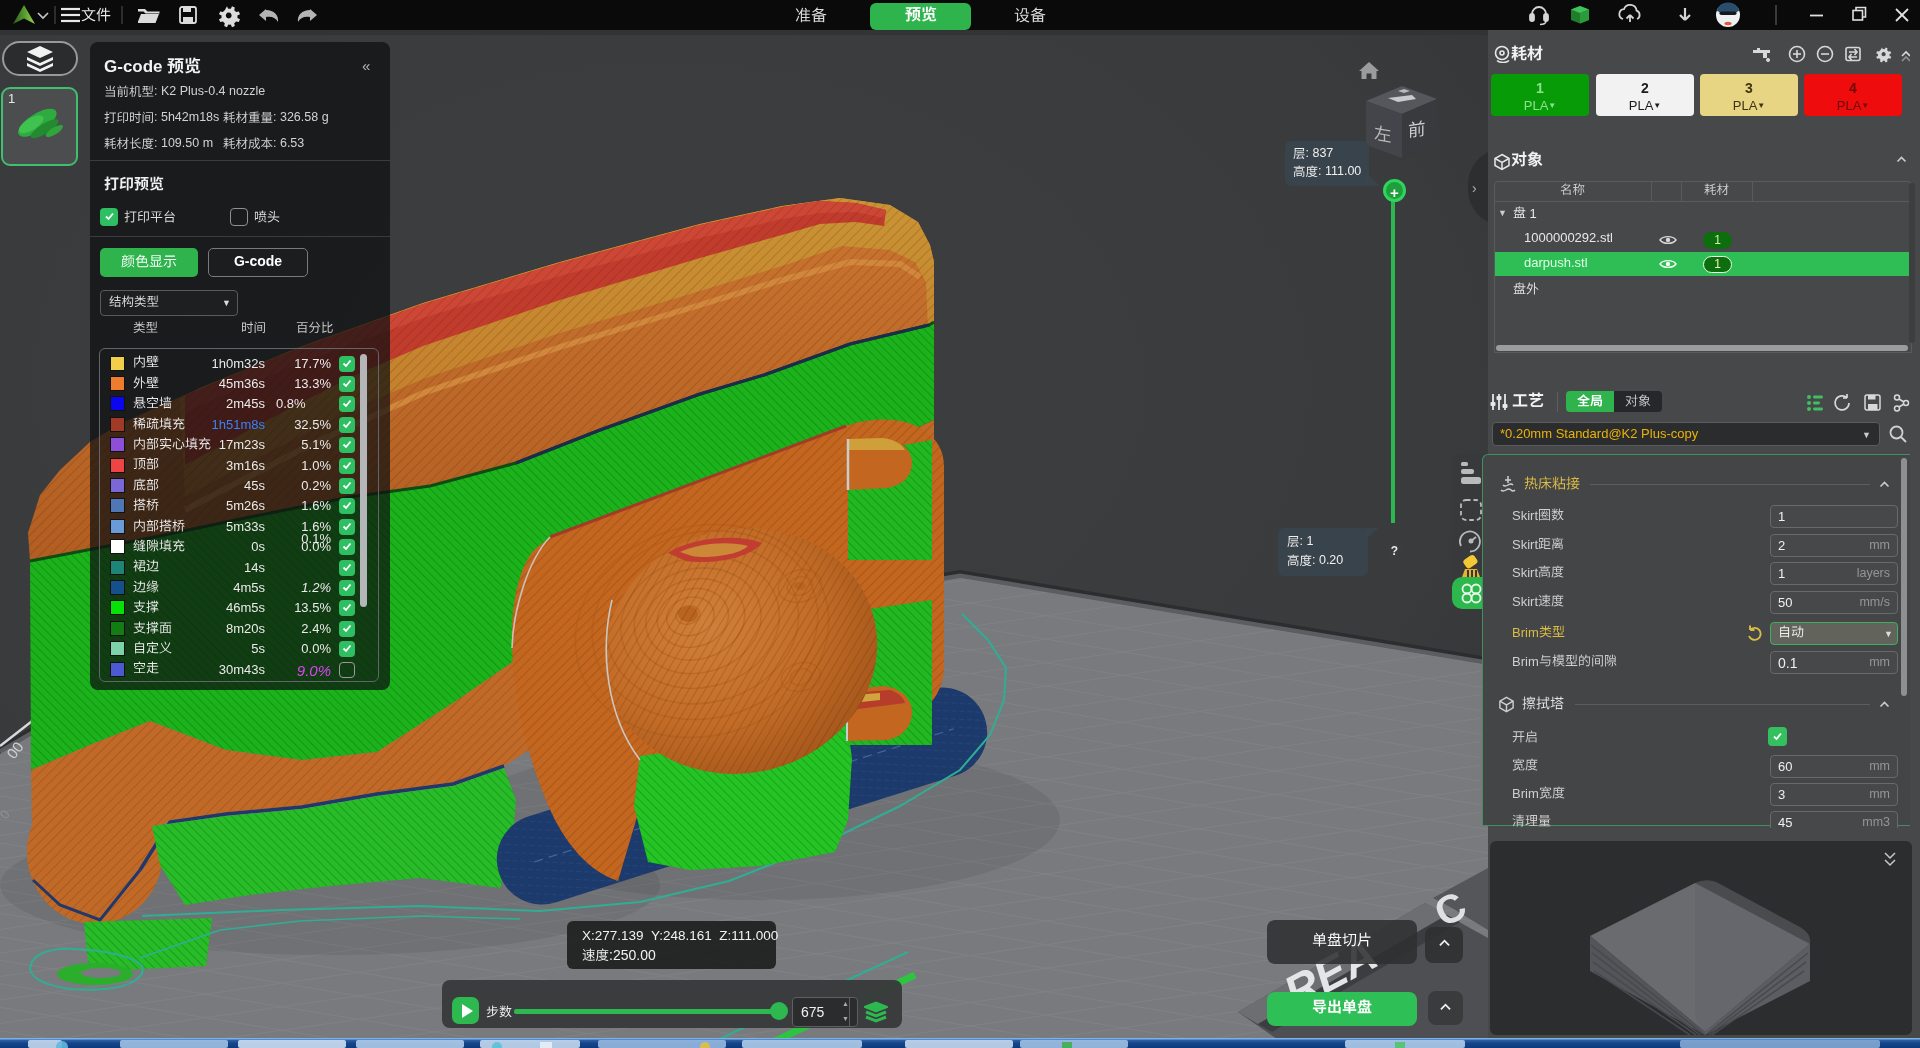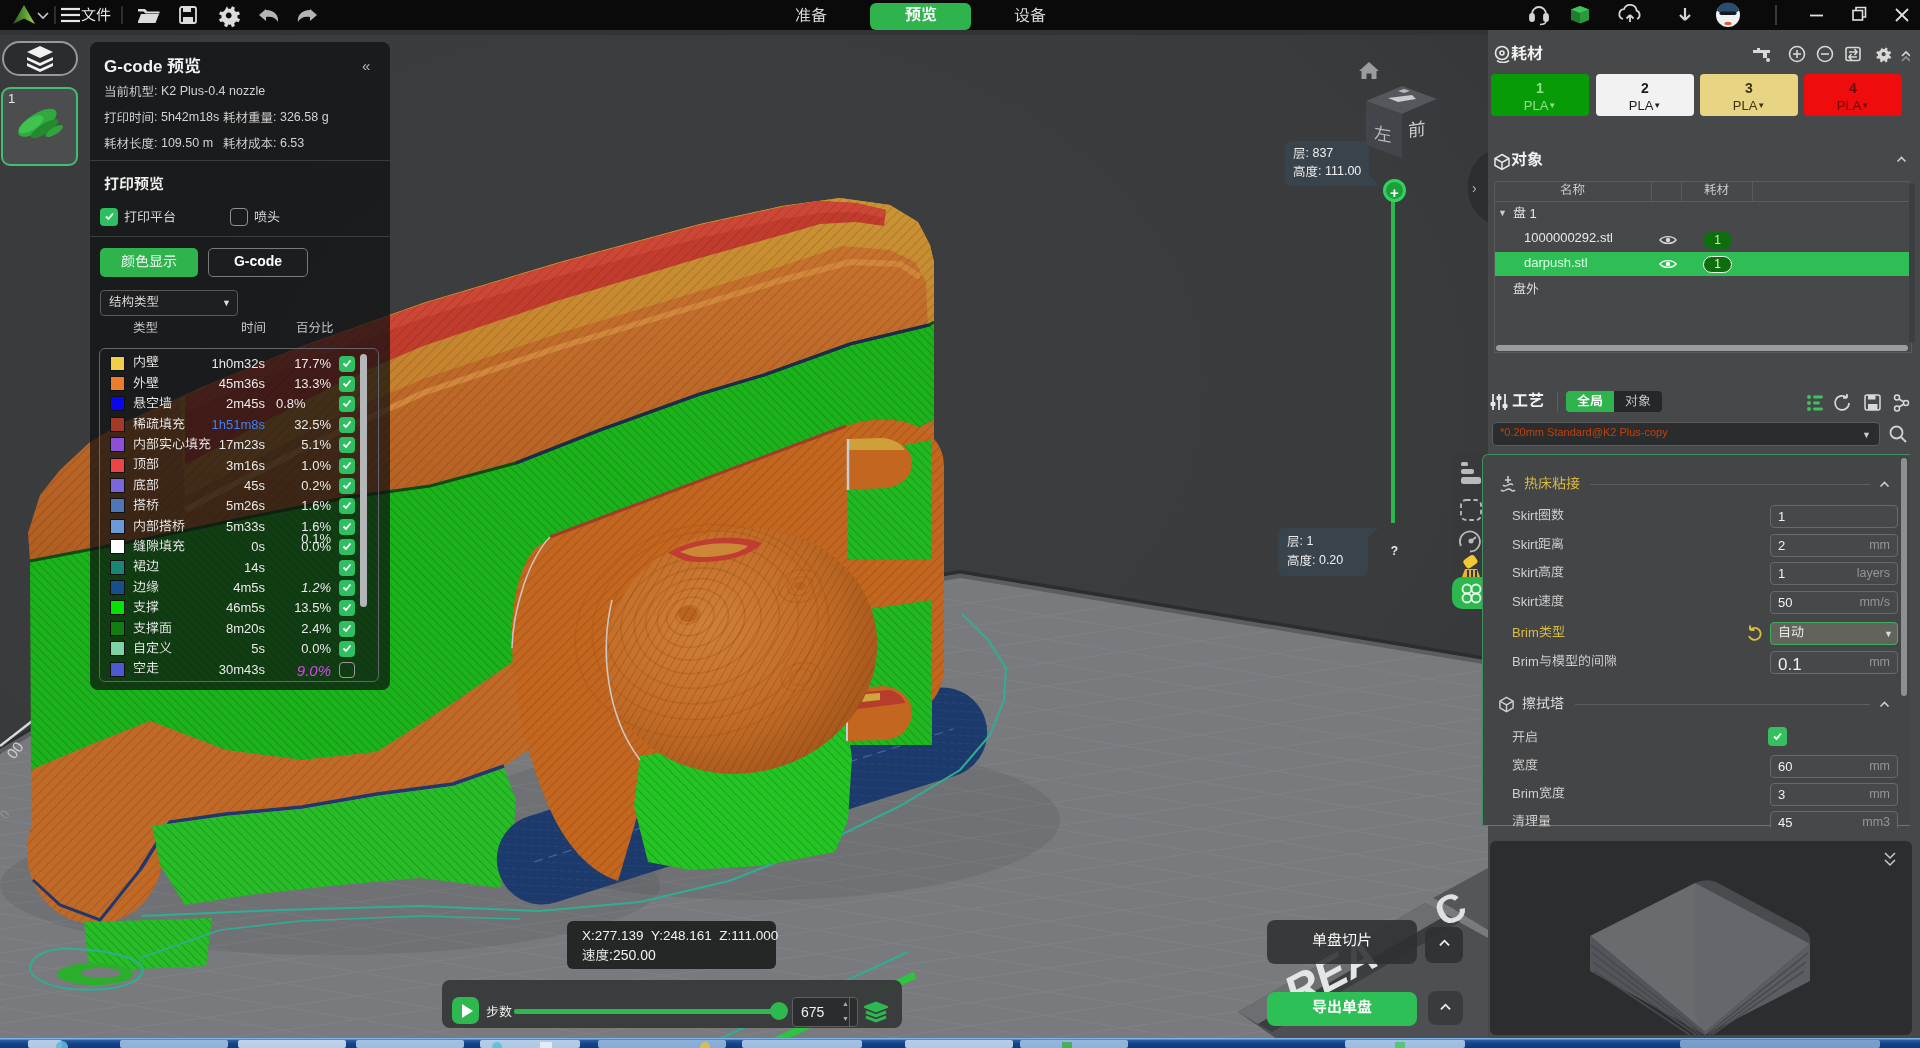--- a/index.html
+++ b/index.html
@@ -1315,21 +1315,21 @@
 <g fill="none" stroke="#d8d8d8" stroke-width="1.5">
       <circle cx="92" cy="4.5" r="2.5"></circle>
       <circle cx="101" cy="10" r="2.5"></circle>
       <circle cx="92" cy="15.5" r="2.5"></circle>
       <line x1="94" y1="6" x2="99" y2="9"></line>
       <line x1="94" y1="14" x2="99" y2="11"></line>
     </g>
 </svg>
 <div style="position:absolute;left:1492px;top:422px;width:388px;height:24px;background:#2b2c2d;border:1px solid #5c5c5e;border-radius:4px;"></div>
 <div class="tx" style="left:1500px;top:427px;">
-    <span style="font-size:11px;color:#c2410c;">
+    <span style="font-size:13.0px;color:#eab308;">
       <span>*0.20mm&nbsp;Standard@K2&nbsp;Plus-copy</span>
     </span>
   </div>
 <div class="tx" style="left:1862px;top:431px;">
     <span style="font-size:9px;color:#ccc;">▼</span>
   </div>
 <svg width="20" height="20" viewBox="0 0 20 20" style="position:absolute;left:1888px;top:424px">
 <circle cx="8.5" cy="8.5" r="6" fill="none" stroke="#d2d2d2" stroke-width="1.8"></circle>
     <line x1="13" y1="13" x2="18" y2="18" stroke="#d2d2d2" stroke-width="1.8"></line>
   </svg>
@@ -1458,21 +1458,21 @@
         <use href="#gr6a21" x="1000"></use>
         <use href="#gr578b" x="2000"></use>
         <use href="#gr7684" x="3000"></use>
         <use href="#gr95f4" x="4000"></use>
         <use href="#gr9699" x="5000"></use>
       </svg>
     </span>
   </div>
 <div style="position:absolute;left:1770px;top:651px;width:128px;height:23px;background:#47484a;border:1px solid #68696b;border-radius:4px;"></div>
 <div class="tx" style="left:1778px;top:656px;">
-    <span style="font-size:17px;color:#f0f0f0;">
+    <span style="font-size:14px;color:#f0f0f0;">
       <span>0.1</span>
     </span>
   </div>
 <div class="tx" style="left:1770px;top:656px;width:120px;justify-content:flex-end;">
     <span style="font-size:12.5px;color:#949596;">mm</span>
   </div>
 <svg width="17" height="17" viewBox="0 0 18 18" style="position:absolute;left:1498px;top:696px">
 <g fill="none" stroke="#cfcfcf" stroke-width="1.5">
       <path d="M9,1.5 L16,5.5 L16,12.5 L9,16.5 L2,12.5 L2,5.5 Z"></path>
       <path d="M2,5.5 L9,9.5 L16,5.5 M9,9.5 L9,16.5"></path>

